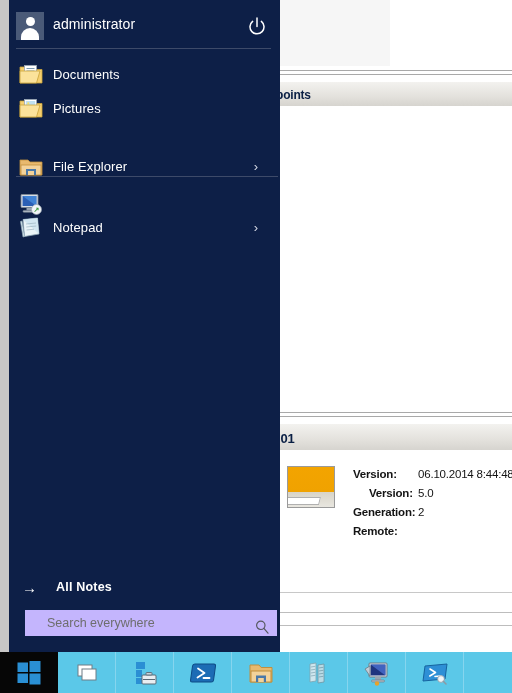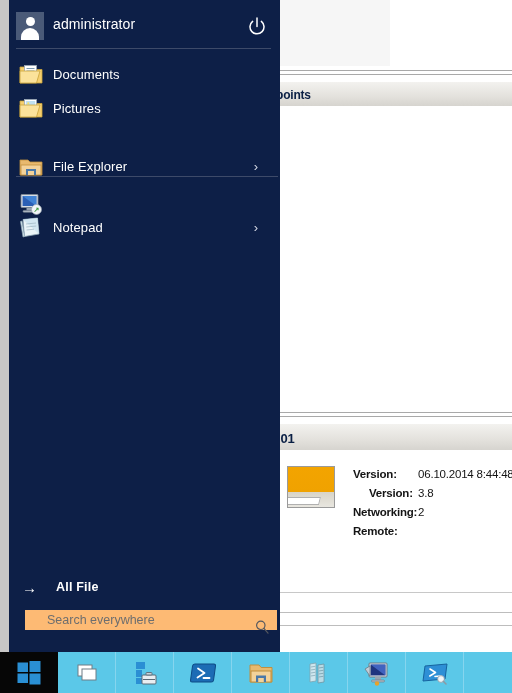--- a/index.html
+++ b/index.html
@@ -246,22 +246,22 @@
     font-size: 12.5px;
     font-weight: bold;
     color: #ffffff;
     letter-spacing: 0.2px;
   }
 
   
   .search-box {
     position: absolute;
     left: 16px; top: 610px;
-    width: 252px; height: 20px;
-    background: #fdba74;
+    width: 252px; height: 26px;
+    background: #c4b5fd;
     cursor: text;
     box-sizing: border-box;
   }
   .search-input {
     position: absolute;
     left: 0; top: 0;
     width: 100%; height: 100%;
     border: 0;
     outline: none;
     background: transparent;
@@ -336,23 +336,23 @@
   <div class="bg-section-title" style="left:277px; top:431px; font-size:13px;">I01</div>
 
   <div class="bg-white-pane" style="left:8px; top:450px; width:504px; height:142px;"></div>
 
   <div class="vm-thumb"></div>
 
   <div class="vm-field-label" style="left:353px; top:468px;">Version:</div>
   <div class="vm-field-value" style="top:468px;">06.10.2014 8:44:48</div>
 
   <div class="vm-field-label" style="left:353px; top:487px;margin-left:16px;">Version:</div>
-  <div class="vm-field-value" style="top:487px;">3.8</div>
-
-  <div class="vm-field-label" style="left:353px; top:506px;">Networking:</div>
+  <div class="vm-field-value" style="top:487px;">5.0</div>
+
+  <div class="vm-field-label" style="left:353px; top:506px;">Generation:</div>
   <div class="vm-field-value" style="top:506px;">2</div>
 
   <div class="vm-field-label" style="left:353px; top:525px;">Remote:</div>
 
   <div class="bg-rule" style="left:8px; top:592px; width:504px; background:#c8c8c8;"></div>
 
 
   <div class="bg-rule" style="left:8px; top:612px; width:504px; background:#bdbdbd;"></div>
   <div class="bg-rule" style="left:8px; top:625px; width:504px; background:#bdbdbd;"></div>
   <div class="bg-white-pane" style="left:8px; top:626px; width:504px; height:26px;"></div>
@@ -450,21 +450,21 @@
             <line x1="8.6" y1="15" x2="16" y2="14.2"></line>
           </g>
         </svg>
       </span>
       <span class="mi-label">Notepad</span>
       <span class="mi-chevron">›</span>
     </div>
 
     <div class="allapps-row">
       <span class="allapps-arrow">→</span>
-      <span class="allapps-label">All File</span>
+      <span class="allapps-label">All Notes</span>
     </div>
 
     <div class="search-box">
       <input class="search-input" type="text" placeholder="Search everywhere" style="">
       <span class="search-icon-wrap">
         <svg width="16" height="16" viewBox="0 0 16 16" fill="none" stroke="#55585f" stroke-width="1.2">
           <circle cx="6.8" cy="6.3" r="4.2"></circle>
           <line x1="9.9" y1="9.4" x2="14" y2="14.2" stroke-linecap="round"></line>
         </svg>
       </span>

